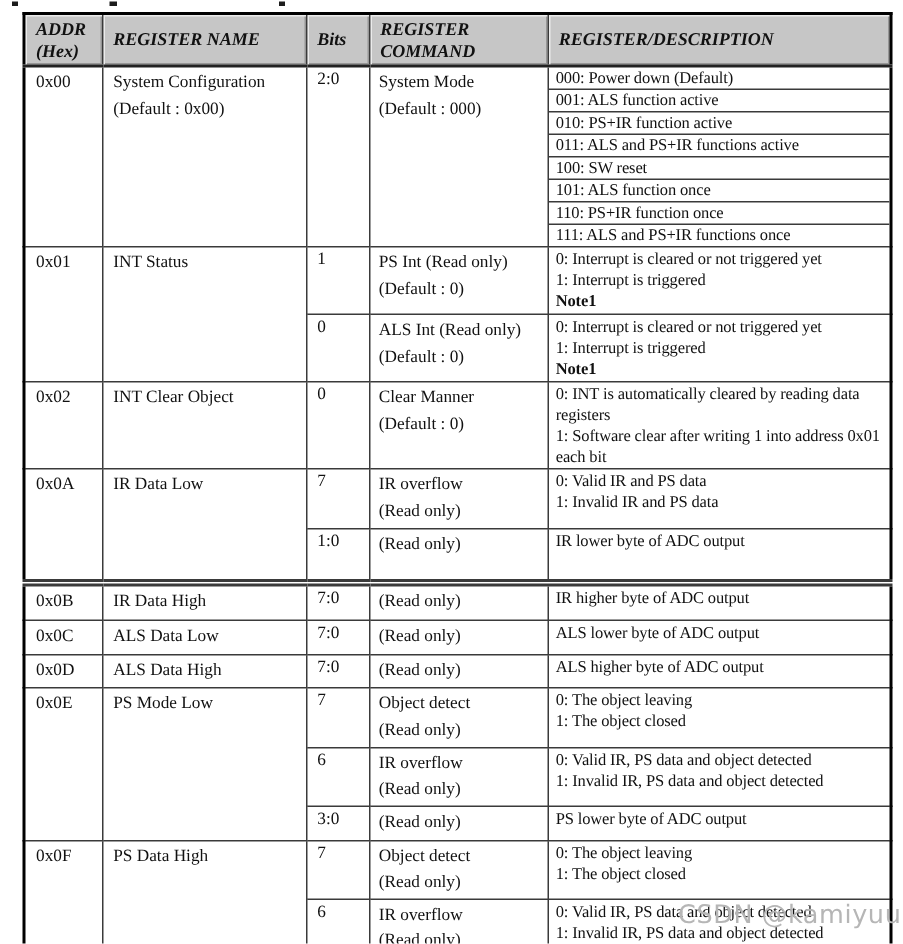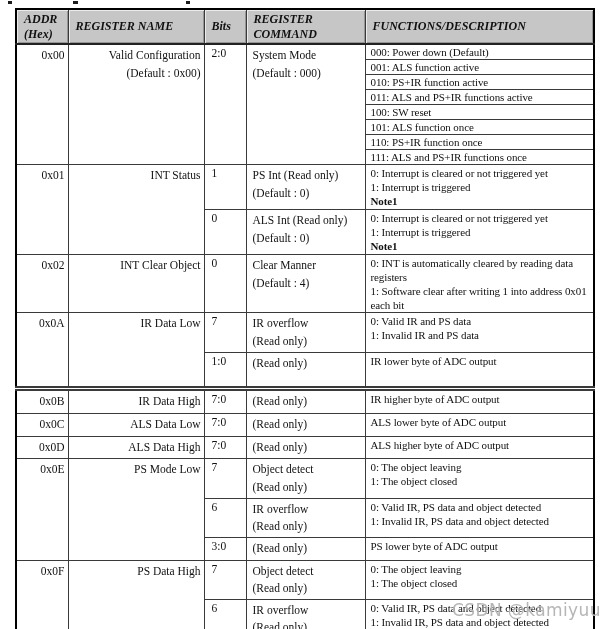--- a/index.html
+++ b/index.html
@@ -38,21 +38,20 @@
     white-space: pre-line;
     line-height: 1.22;
     box-shadow: inset 1px 1px 0 #ebebeb, inset -1px -1px 0 #969696;
     border-bottom: 2px solid #222;
   }
   .regmap thead tr { height: 31px; font-style: italic; }
   td.addr, td.name {
     padding: 2px 3px 2px 7px;
     white-space: pre-line;
     line-height: 1.55;
-    text-align: right;
   }
   td.bits { padding: 2px 2px 2px 7px; }
   td.cmd  { padding: 2px 2px 2px 6px; white-space: pre-line; line-height: 1.5; }
   td.fns  { padding: 0; }
   .fn-cell {
     border-bottom: 1px solid #3a3a3a;
     padding: 1px 2px 0 5px;
     font-size: 11px;
     letter-spacing: -0.1px;
     line-height: 14px;
@@ -90,27 +89,27 @@
     <col style="width:229px">
   </colgroup>
   <thead>
     <tr>
       <th>ADDR
 (Hex)</th>
       <th>REGISTER NAME</th>
       <th>Bits</th>
       <th>REGISTER
 COMMAND</th>
-      <th>FUNCTIONS/DESCRIPTION</th>
+      <th>REGISTER/DESCRIPTION</th>
     </tr>
   </thead>
 <tbody>
       <tr style="height: 120px;">
         <td class="addr" rowspan="1">0x00</td>
-        <td class="name" rowspan="1">Valid Configuration
+        <td class="name" rowspan="1">System Configuration
 (Default : 0x00)</td>
         <td class="bits">2:0</td>
         <td class="cmd">System Mode
 (Default : 000)</td>
         <td class="fns">
           <div class="fn-cell eq">
             <div class="fn-line">000: Power down (Default)</div>
           </div>
           <div class="fn-cell eq">
             <div class="fn-line">001: ALS function active</div>
@@ -163,21 +162,21 @@
           </div>
         </td>
       </tr>
     </tbody>
     <tbody>
       <tr style="height: 56px; margin-left: 13px;">
         <td class="addr" rowspan="1">0x02</td>
         <td class="name" rowspan="1">INT Clear Object</td>
         <td class="bits">0</td>
         <td class="cmd">Clear Manner
-(Default : 4)</td>
+(Default : 0)</td>
         <td class="fns">
           <div class="fn-cell">
             <div class="fn-line">0: INT is automatically cleared by reading data registers</div>
             <div class="fn-line">1: Software clear after writing 1 into address 0x01 each bit</div>
           </div>
         </td>
       </tr>
     </tbody>
     <tbody>
       <tr style="height: 35px;">

